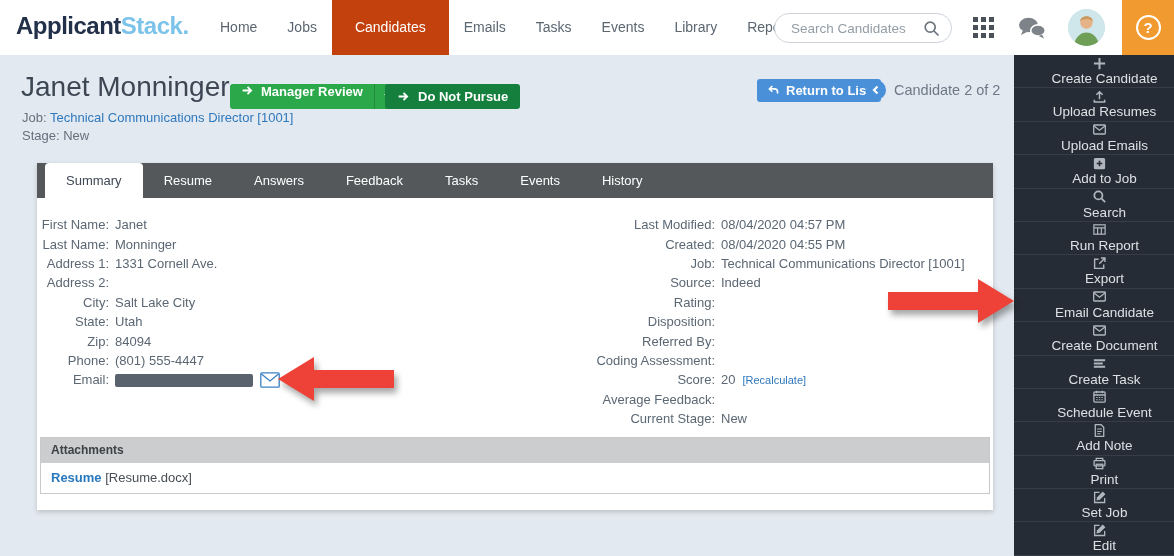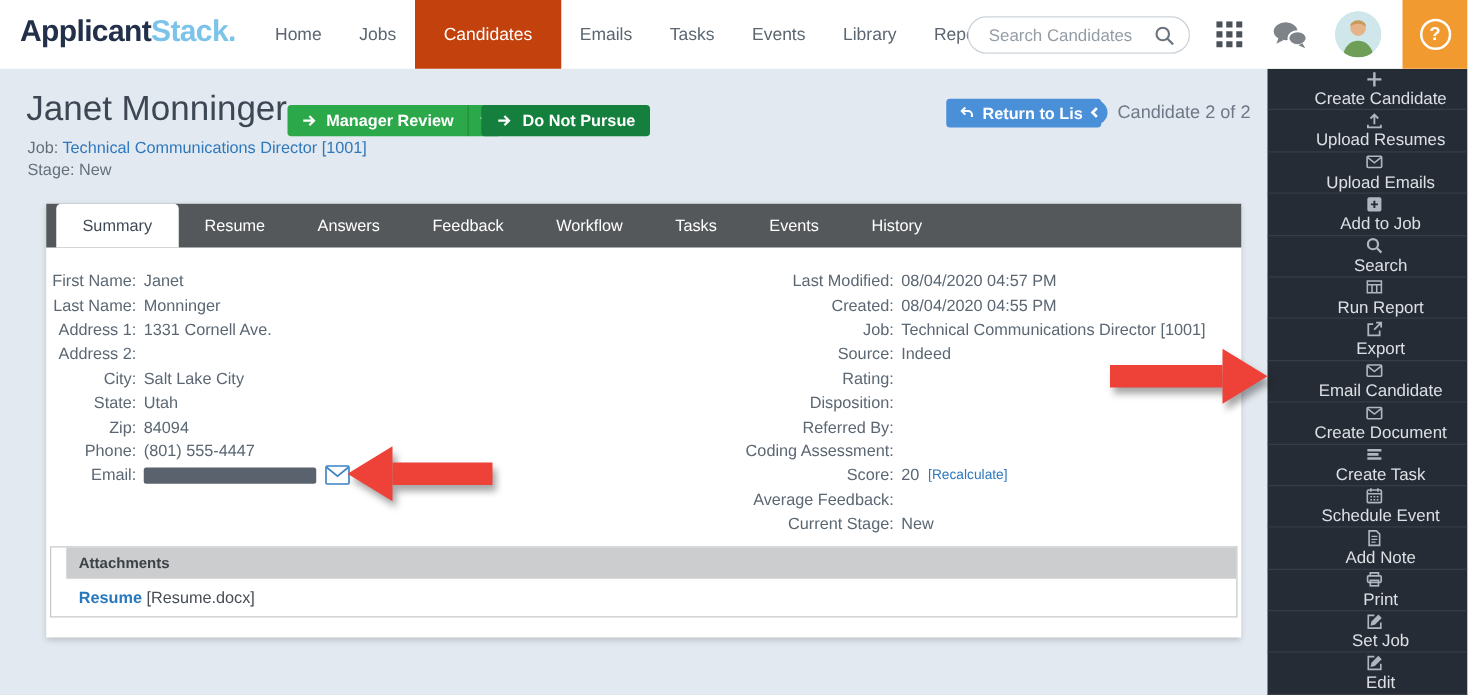--- a/index.html
+++ b/index.html
@@ -35,21 +35,21 @@
   .sb-item { height:33.4px; display:flex; align-items:center; padding-left:21px; border-bottom:1px solid #363d47; cursor:pointer;flex-direction:column; }
   .sb-ico { width:16px; height:16px; margin-right:10px; color:#b0b6be; flex:none; display:flex; align-items:center; }
   .sb-ico svg { width:15px; height:15px; }
   .sb-label { font-size:13.5px; color:#dce0e5; white-space:nowrap; }
 
   
   .cand-name { position:absolute; left:21px; top:71px; font-size:28px; color:#3d4754; }
   .btn { position:absolute; height:25px; border-radius:3px; color:#fff; font-size:13px; font-weight:bold; display:flex; align-items:center; cursor:pointer; }
   .btn svg { width:13px; height:13px; }
   .btn-green { left:230px; top:84px; background:#2ba84a; }
-  .btn-green .main { display:flex; align-items:center; gap:7px; padding:0 11px; height:100%; }
+  .btn-green .main { display:flex; align-items:flex-start; gap:7px; padding:0 11px; height:100%; }
   .btn-green .drop { width:27px; height:100%; border-left:1px solid rgba(0,0,0,0.18); display:flex; align-items:center; justify-content:center; }
   .caret { width:0; height:0; border-left:4.5px solid transparent; border-right:4.5px solid transparent; border-top:5px solid #fff; }
   .btn-red { left:385px; top:84px; background:#15803d; padding:0 12px; gap:8px; }
   .btn-return { left:757px; top:79px; height:23px; background:#4a90d9; padding:0 10px; gap:6px; }
   .pag-chev { position:absolute; left:866px; top:80px; width:20px; height:20px; border-radius:50%; background:#4a90d9; color:#fff; display:flex; align-items:center; justify-content:center; cursor:pointer; }
   .pag-chev svg { width:10px; height:10px; }
   .pag-text { position:absolute; left:894px; top:82px; font-size:14.5px; color:#6e7887; }
   .job-line { position:absolute; left:22px; top:110px; font-size:13px; color:#66707c; }
   .job-line a { color:#2e78bd; text-decoration:none; cursor:pointer; }
   .stage-line { position:absolute; left:22px; top:128px; font-size:13px; color:#66707c; }
@@ -65,21 +65,21 @@
   .col-right { left:462px; top:52px; }
   .frow { display:flex; height:19.4px; align-items:center; font-size:13px; color:#5b6773; }
   .frow .lbl { width:70px; text-align:right; flex:none; white-space:nowrap; }
   .col-right .frow .lbl { width:216px; }
   .frow .val { margin-left:6px; white-space:nowrap; }
   .redacted { display:inline-block; width:138px; height:13px; background:#5a626e; border-radius:2px; vertical-align:middle; }
   .mail-ico { display:inline-block; width:20px; height:16px; margin-left:7px; vertical-align:middle; color:#3b82c4; cursor:pointer; }
   .recalc { font-size:11px; color:#2e78bd; margin-left:7px; cursor:pointer; }
 
   
-  .attach { position:absolute; left:3px; top:274px; width:950px; border:1px solid #c7c9cb; background:#fff;padding-left:12px; }
+  .attach { position:absolute; left:3px; top:274px; width:950px; border:1px solid #c7c9cb; background:#fff; }
   .attach-h { height:25px; background:#cbcdce; line-height:25px; padding-left:10px; font-size:12px; font-weight:bold; color:#3d4145; }
   .attach-row { height:30px; line-height:30px; padding-left:10px; font-size:13px; color:#474d54; }
   .attach-row a { color:#2878be; font-weight:bold; text-decoration:none; cursor:pointer; }
 
   
   .arrow { position:absolute; display:flex; align-items:center; filter:drop-shadow(3px 5px 3px rgba(0,0,0,0.35)); z-index:8; pointer-events:none; }
   .arrow .bar { height:18px; background:#ee4137; }
   .a-head-left { width:0; height:0; border-top:22px solid transparent; border-bottom:22px solid transparent; border-right:36px solid #ee4137; }
   .a-head-right { width:0; height:0; border-top:22px solid transparent; border-bottom:22px solid transparent; border-left:36px solid #ee4137; }
   .arrow-email { left:278px; top:357px; }
@@ -320,21 +320,20 @@
 
 <div class="job-line"><span>Job:</span> <a>Technical Communications Director [1001]</a></div>
 <div class="stage-line">Stage: New</div>
 
 <div class="card">
   <div class="tabbar">
     <div class="tab active">Summary</div>
     <div class="tab">Resume</div>
     <div class="tab">Answers</div>
     <div class="tab">Feedback</div>
-    <div class="tab">Workflow</div>
     <div class="tab">Tasks</div>
     <div class="tab">Events</div>
     <div class="tab">History</div>
   </div>
 
   <div class="fieldcol col-left">
     <div class="frow">
         <span class="lbl">First Name:</span>
         <span class="val">Janet</span>
       </div>

